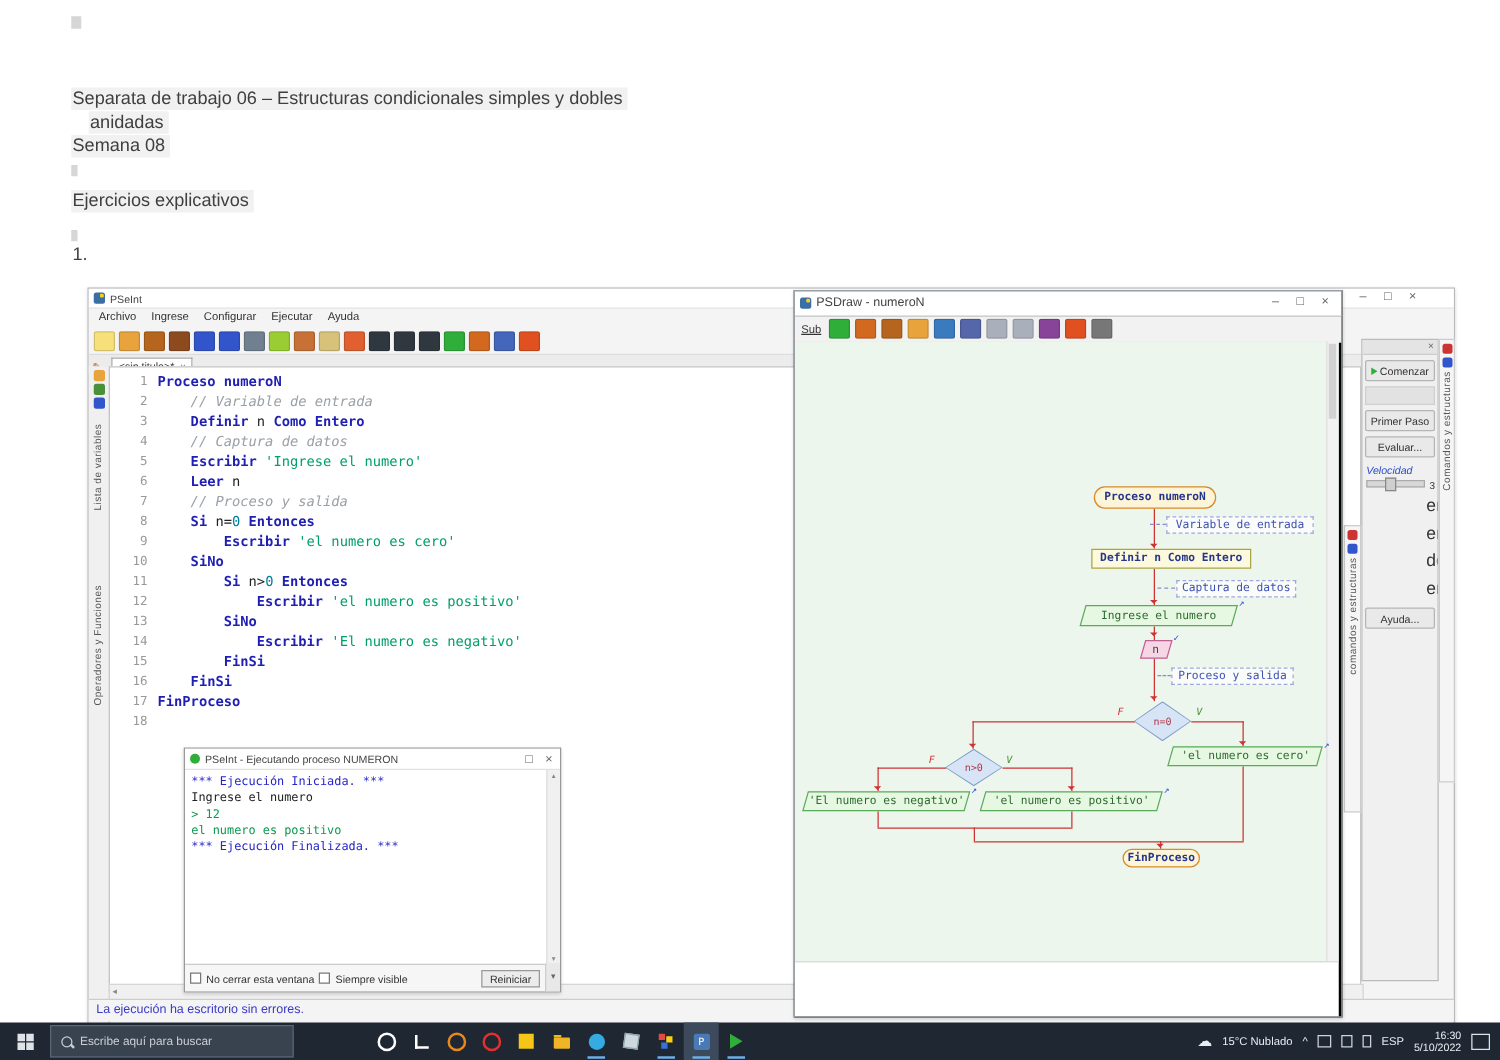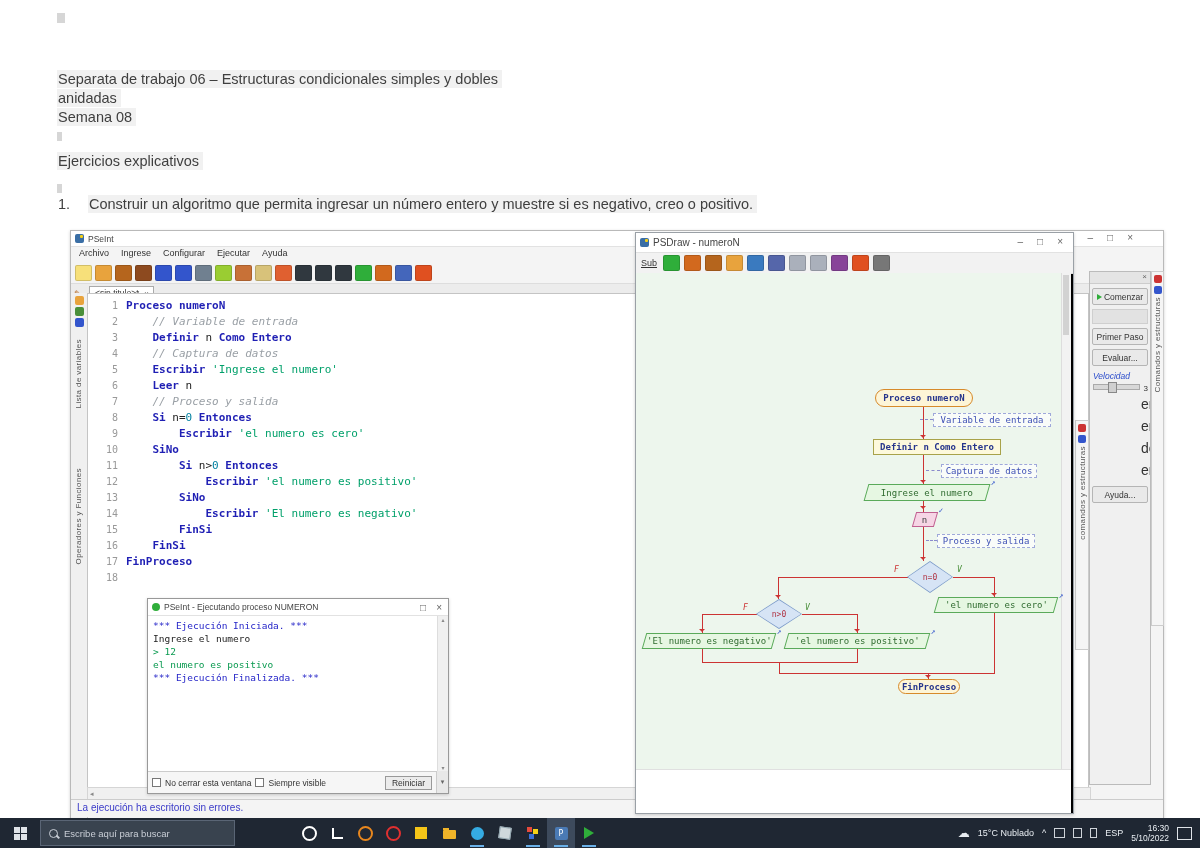--- a/index.html
+++ b/index.html
@@ -123,25 +123,24 @@
 </head>
 <body>
 
 <div id="stage">
 
   <div class="artifact" style="left:57px;top:13px;width:8px;height:10px;"></div>
   <div class="artifact" style="left:57px;top:132px;width:5px;height:9px;"></div>
   <div class="artifact" style="left:57px;top:184px;width:5px;height:9px;"></div>
 
   <div class="doc-line" style="left:57px;top:70px;">Separata de trabajo 06 – Estructuras condicionales simples y dobles</div>
-  <div class="doc-line" style="left:57px;top:89px;">anidadas</div>
+  <div class="doc-line" style="left:71px;top:89px;">anidadas</div>
   <div class="doc-line" style="left:57px;top:108px;">Semana 08</div>
   <div class="doc-line" style="left:57px;top:152px;">Ejercicios explicativos</div>
   <div class="doc-line" style="left:57px;top:195px;background:none;">1.</div>
-  <div class="doc-line" style="left:88px;top:195px;">Construir un algoritmo que permita ingresar un número entero y muestre si es negativo, creo o positivo.</div>
 
   <div id="main-win" class="win">
     <div class="titlebar">
       <div class="appicon"></div>
       <span>PSeInt</span>
       <div class="win-ctrls" style="right:30px;">
         <span>–</span>
         <span>□</span>
         <span>×</span>
       </div>

